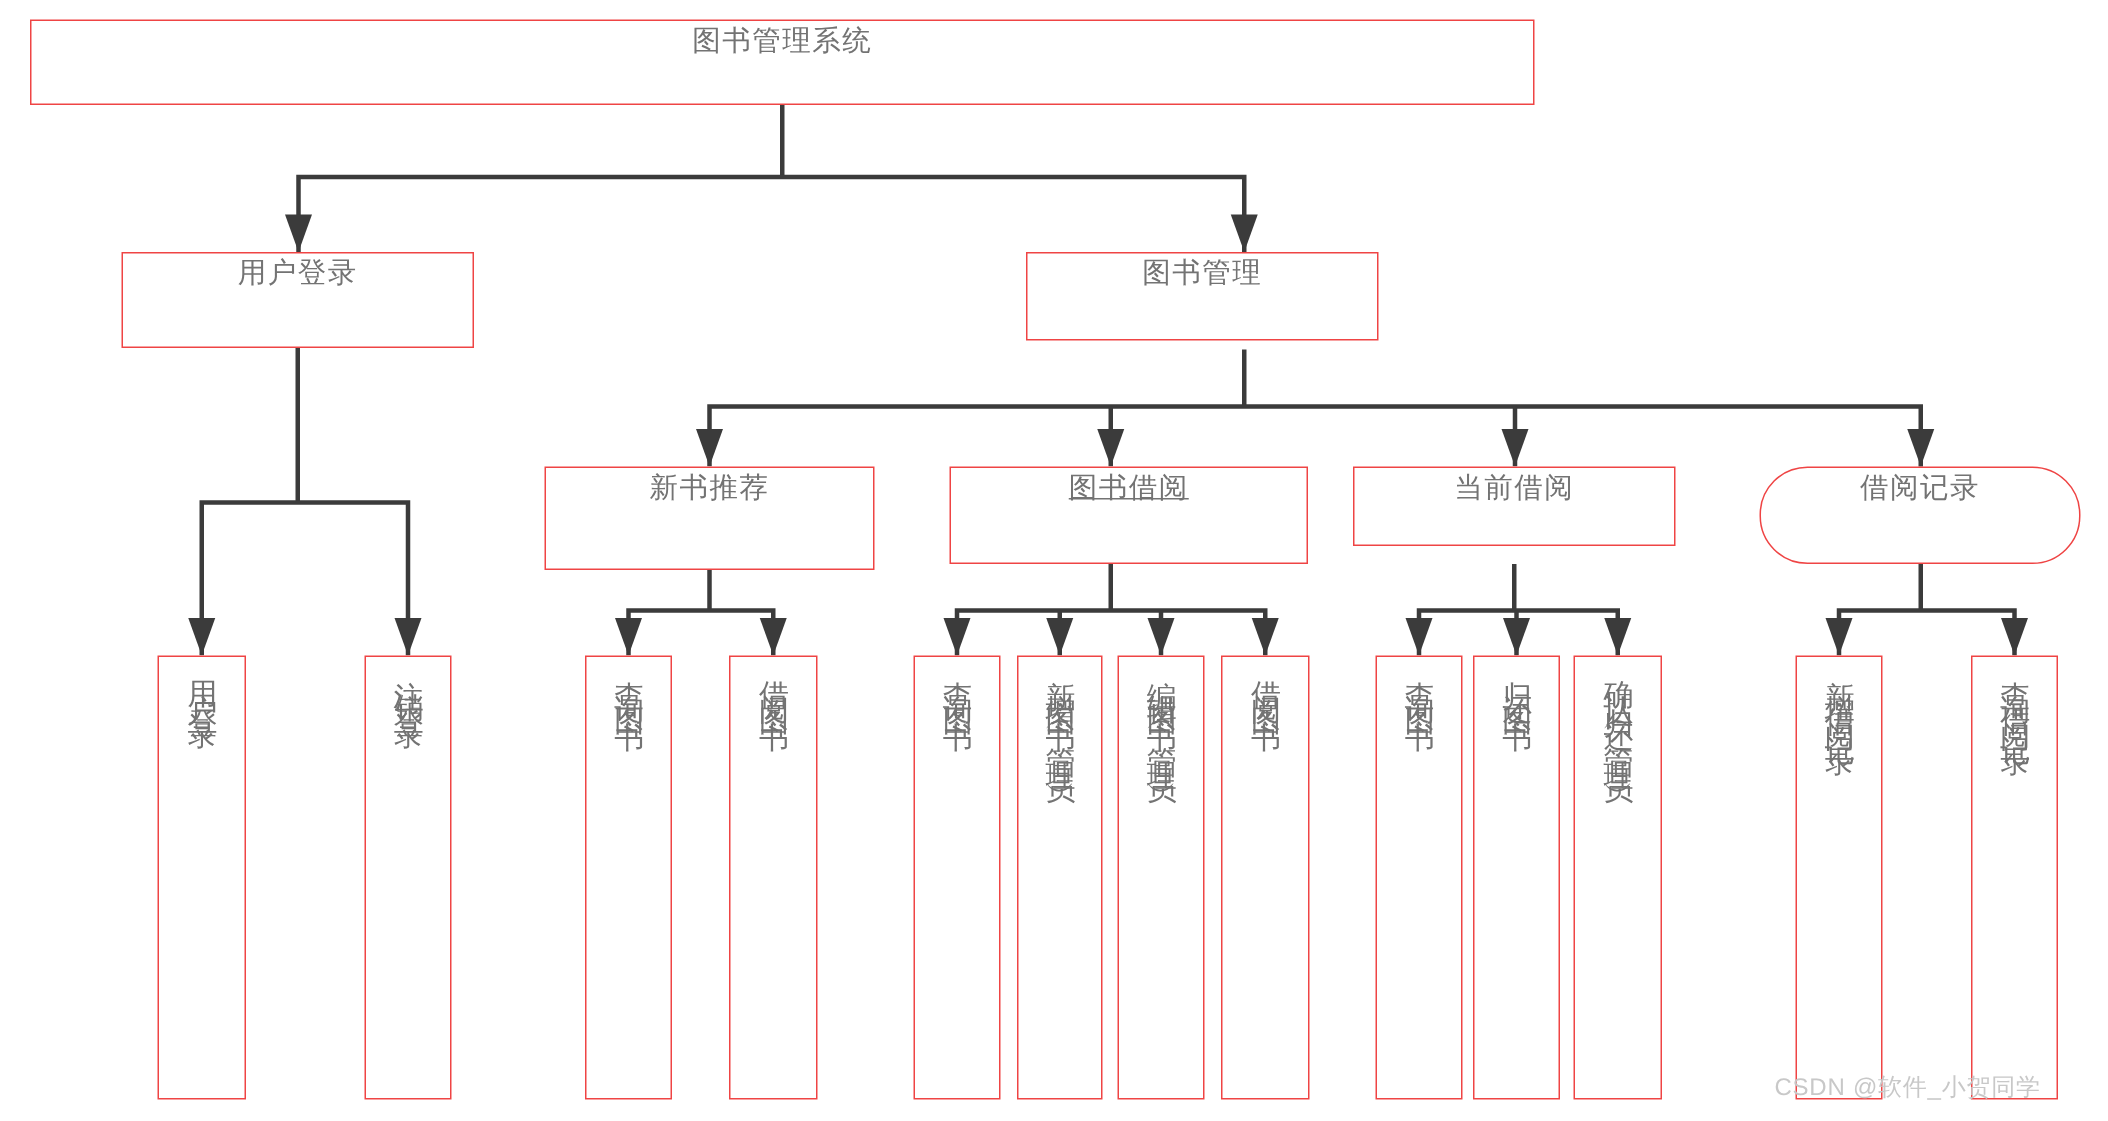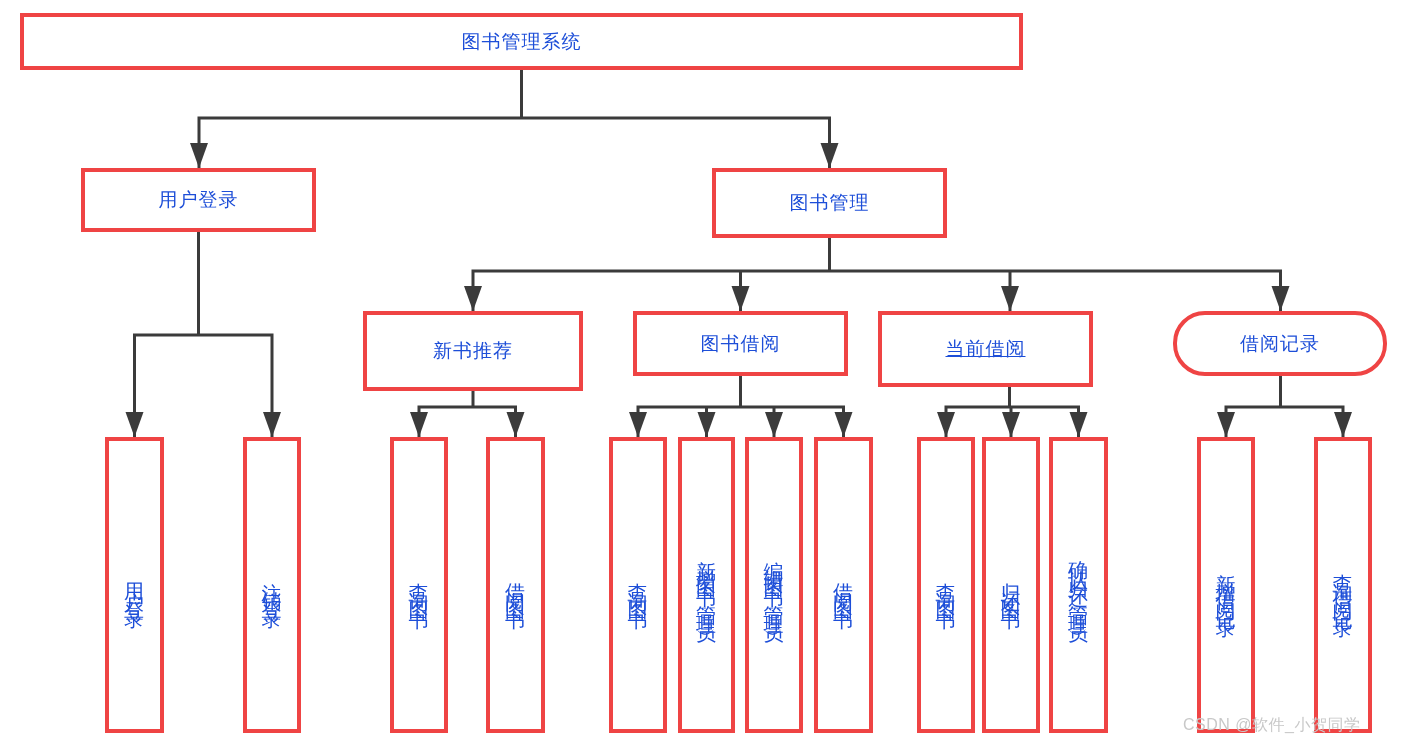--- a/index.html
+++ b/index.html
@@ -13,35 +13,35 @@
   }
   svg.wires {
     position: absolute;
     left: 0; top: 0;
     width: 1405px; height: 747px;
     z-index: 1;
   }
   .node {
     position: absolute;
     box-sizing: border-box;
-    border: 4px solid #ef4444;
+    border: 1px solid #ef4444;
     background: #ffffff;
-    color: #1d4ed8;
+    color: #737373;
     display: flex;
-    align-items: center;
+    align-items: flex-start;
     justify-content: center;
     z-index: 2;
   }
   .hnode { font-size: 19px; letter-spacing: 1px; }
   .root  { left: 20px;  top: 13px;  width: 1003px; height: 57px; }
   .b-user { left: 81px;  top: 168px; width: 235px; height: 64px; }
-  .b-book { left: 712px; top: 168px; width: 235px; height: 70px; }
-  .c0 { left: 363px;  top: 311px; width: 220px; height: 80px; }
-  .c1 { left: 633px;  top: 311px; width: 215px; height: 65px; }
-  .c2 { left: 878px;  top: 311px; width: 215px; height: 76px; text-decoration: underline; }
+  .b-book { left: 684px; top: 168px; width: 235px; height: 59px; }
+  .c0 { left: 363px;  top: 311px; width: 220px; height: 69px; }
+  .c1 { left: 633px;  top: 311px; width: 239px; height: 65px; text-decoration: underline; }
+  .c2 { left: 902px;  top: 311px; width: 215px; height: 53px; }
   .c3 { left: 1173px; top: 311px; width: 214px; height: 65px; border-radius: 32px; }
   .leaf {
     top: 437px;
     height: 296px;
     font-size: 20px;
   }
   .leaf span {
     writing-mode: vertical-rl;
     letter-spacing: 9px;
     line-height: 1;

